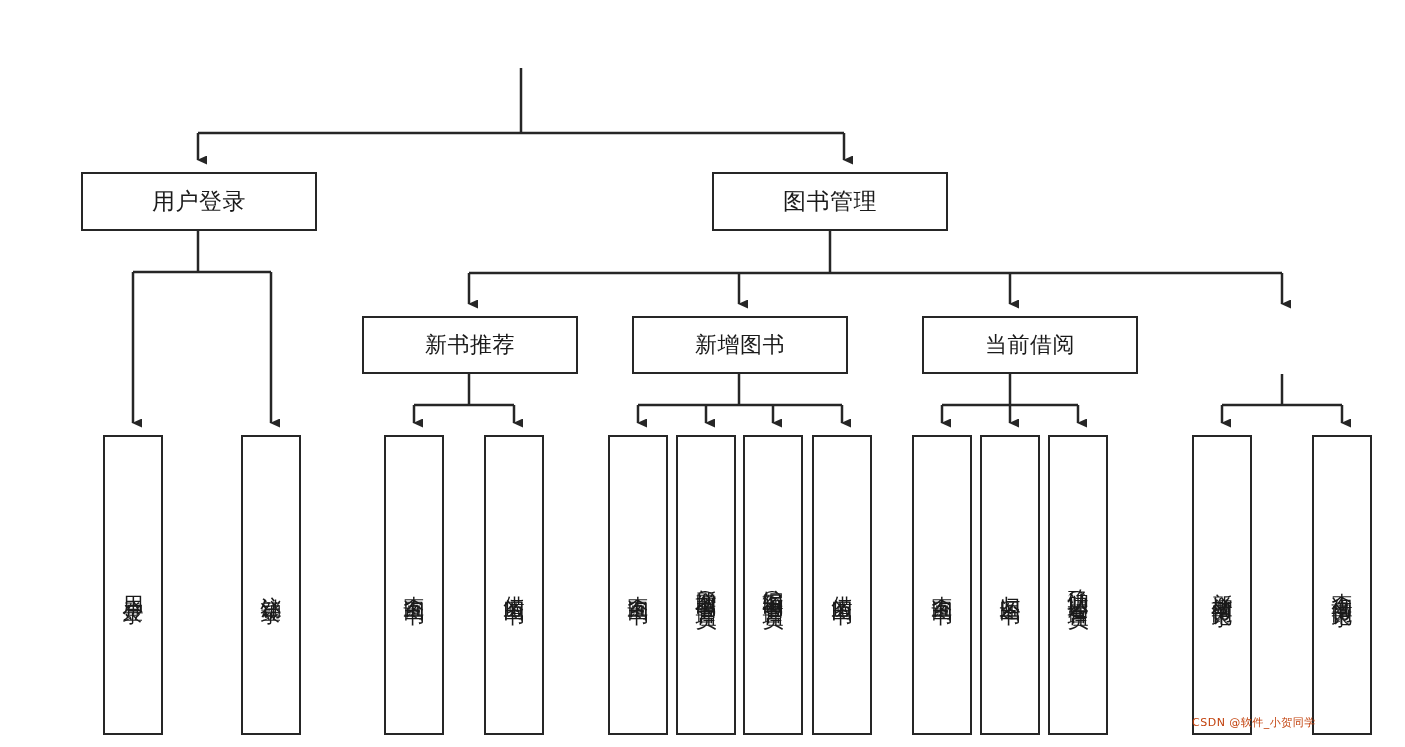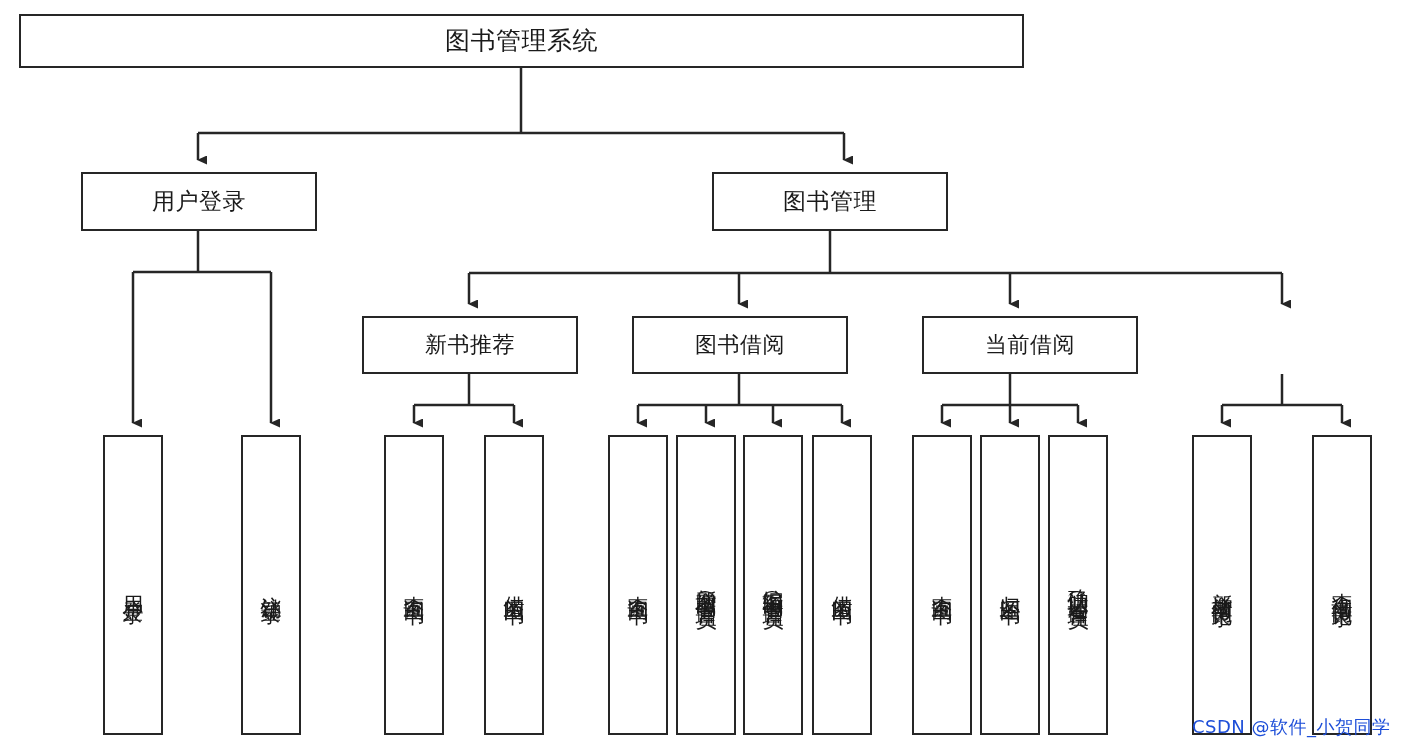--- a/index.html
+++ b/index.html
@@ -55,22 +55,22 @@
     text-orientation: upright;
     line-height: 1.05;
     letter-spacing: 3px;
   }
   .lvl0 .node-label { font-size: 25px; }
   .lvl1 .node-label { font-size: 23px; }
   .lvl2 .node-label { font-size: 22px; }
   .leaf .node-label { font-size: 21px; }
   .watermark {
     position: absolute;
-    color: #1d4ed8;
-    font-size: 18px;
+    color: #c2410c;
+    font-size: 11px;
     letter-spacing: 0.5px;
     white-space: nowrap;
     user-select: none;
   }
 </style>
 </head>
 <body>
 
 <div id="diagram-root">
 
@@ -117,36 +117,33 @@
       <path d="M1010,405 L1010,423" marker-end="url(#arrowhead)"></path>
       <path d="M1078,405 L1078,423" marker-end="url(#arrowhead)"></path>
 
       <path d="M1282,374 L1282,405"></path>
       <path d="M1222,405 L1342,405"></path>
       <path d="M1222,405 L1222,423" marker-end="url(#arrowhead)"></path>
       <path d="M1342,405 L1342,423" marker-end="url(#arrowhead)"></path>
     </g>
   </svg>
 
-  <div class="node-box node-horizontal lvl0" style="left:19px; top:14px; width:1005px; height:54px;">
-    <span class="node-label">图书管理系统</span>
-  </div>
 
   <div class="node-box node-horizontal lvl1" style="left:81px; top:172px; width:236px; height:59px;">
     <span class="node-label">用户登录</span>
   </div>
   <div class="node-box node-horizontal lvl2" style="left:362px; top:316px; width:216px; height:58px;">
     <span class="node-label">新书推荐</span>
   </div>
 
   <div class="node-box node-horizontal lvl1" style="left:712px; top:172px; width:236px; height:59px;">
     <span class="node-label">图书管理</span>
   </div>
   <div class="node-box node-horizontal lvl2" style="left:632px; top:316px; width:216px; height:58px;">
-    <span class="node-label">图书借阅</span>
+    <span class="node-label">新增图书</span>
   </div>
   <div class="node-box node-horizontal lvl2" style="left:902px; top:316px; width:216px; height:58px;margin-left:20px;">
     <span class="node-label">当前借阅</span>
   </div>
 
   <div class="node-box node-vertical leaf" style="left:103px; top:435px; width:60px; height:300px;">
     <span class="node-label">用户登录</span>
   </div>
   <div class="node-box node-vertical leaf" style="left:241px; top:435px; width:60px; height:300px;">
     <span class="node-label">注销登录</span>

